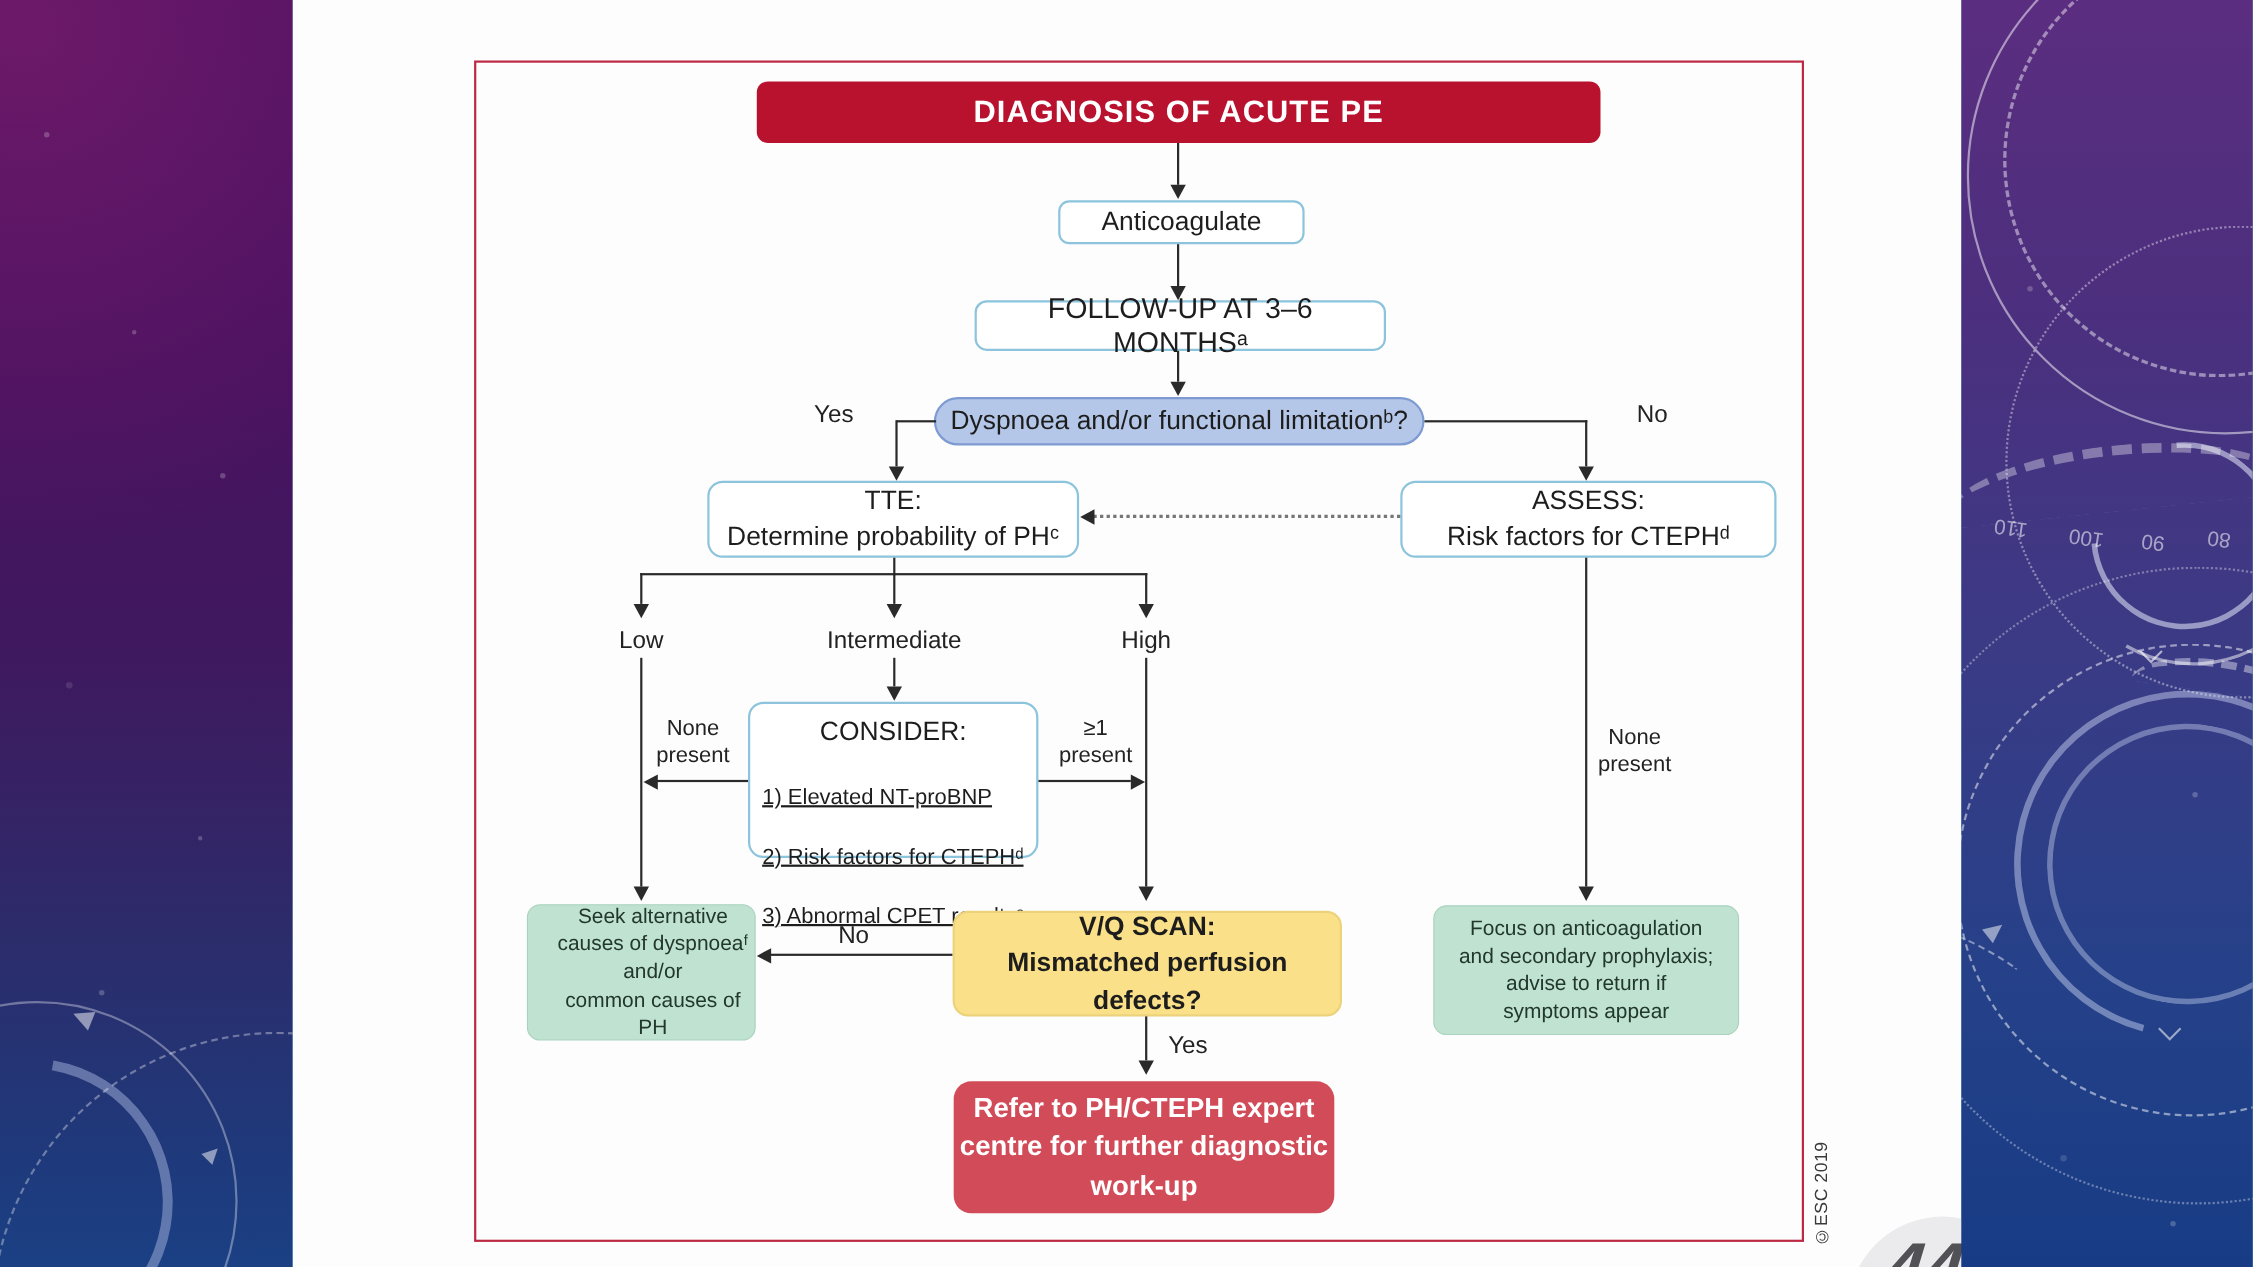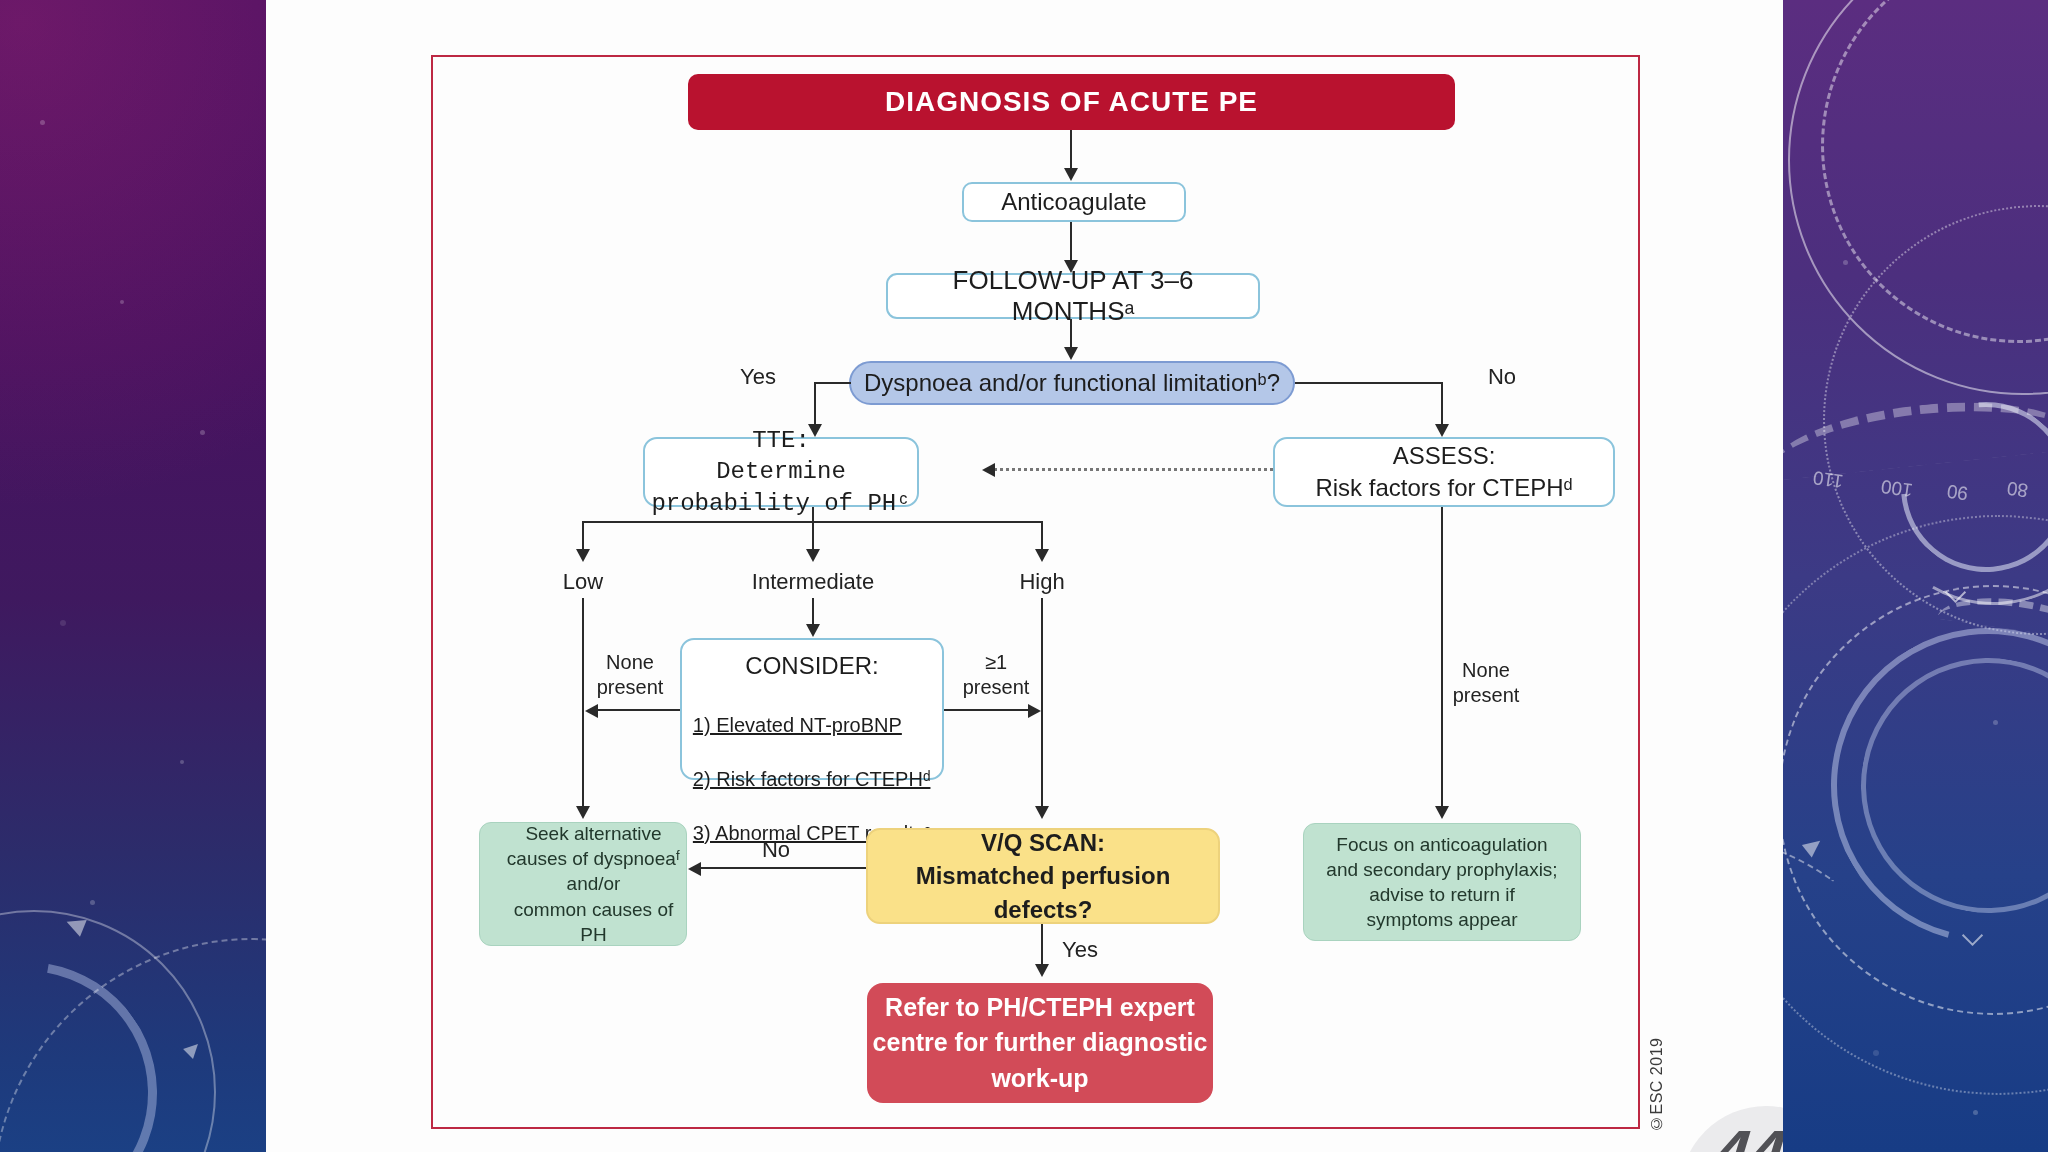--- a/index.html
+++ b/index.html
@@ -96,21 +96,21 @@
   <div class="lbl" style="left:718px;top:363px;width:80px;">Yes</div>
   <div class="hl" style="left:815px;top:382px;width:36px;"></div>
   <div class="vl" style="left:814px;top:382px;height:42px;"></div>
   <div class="ad" style="left:808px;top:424px;"></div>
 
   <div class="lbl" style="left:1462px;top:363px;width:80px;">No</div>
   <div class="hl" style="left:1295px;top:382px;width:148px;"></div>
   <div class="vl" style="left:1441px;top:382px;height:42px;"></div>
   <div class="ad" style="left:1435px;top:424px;"></div>
 
-  <div class="bx two" style="left:643px;top:437px;width:276px;height:70px;font-family:Liberation Mono, monospace;">
+  <div class="bx two" style="left:643px;top:437px;width:338px;height:70px;">
     <span>TTE:</span>
     <span>Determine probability of PHᶜ</span>
   </div>
   <div class="bx two" style="left:1273px;top:437px;width:342px;height:70px;">
     <span>ASSESS:</span>
     <span>Risk factors for CTEPHᵈ</span>
   </div>
 
   <div class="dl" style="left:994px;top:468px;width:279px;"></div>
   <div class="al" style="left:982px;top:463px;"></div>

